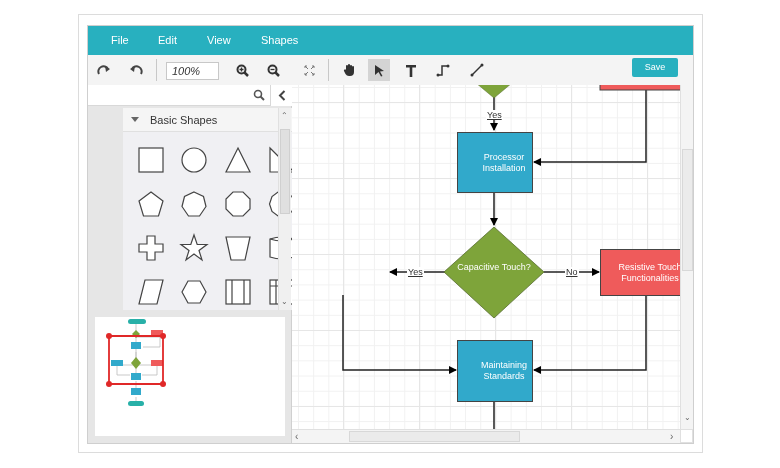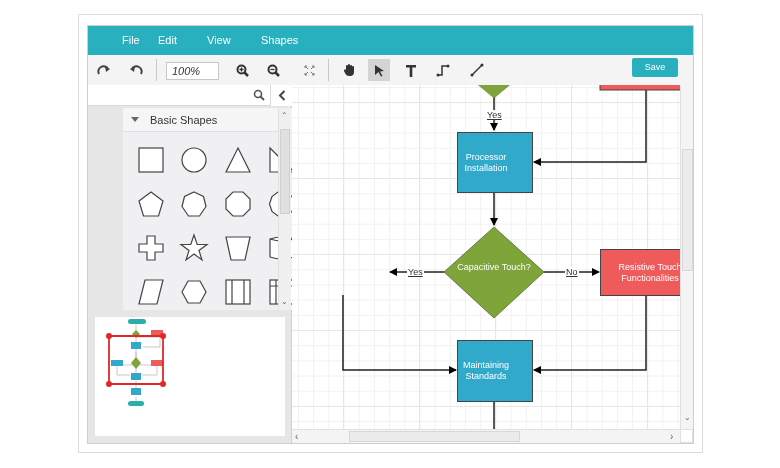--- a/index.html
+++ b/index.html
@@ -30,39 +30,39 @@
   .overview { position: absolute; left: 7px; top: 232px; width: 190px; height: 119px; background: #fff; }
   .canvas { position: absolute; left: 204px; top: 59px; width: 388px; height: 344px; background-color: #fff;
     background-image:
       linear-gradient(#e6e6e6 1px, transparent 1px),
       linear-gradient(90deg, #e6e6e6 1px, transparent 1px),
       linear-gradient(#f1f1f1 1px, transparent 1px),
       linear-gradient(90deg, #f1f1f1 1px, transparent 1px);
     background-size: 76px 76px, 76px 76px, 15.2px 15.2px, 15.2px 15.2px;
     background-position: -26px 17px, 51px -26px, -26px 2px, 6px -26px;
     overflow: hidden; }
-  .node { position: absolute; color: #fff; font-size: 9px; text-align: center; display: flex; align-items: center; justify-content: flex-start; line-height: 11px; cursor: pointer; border: 1px solid #444; }
+  .node { position: absolute; color: #fff; font-size: 9px; text-align: center; display: flex; align-items: center; justify-content: flex-end; line-height: 11px; cursor: pointer; border: 1px solid #444; }
   .node.blue { background: #31a9cb; }
   .node.red { background: #ef5b5b; }
   .conn-label { position: absolute; font-size: 9px; color: #333; background: #fff; padding: 0 1px; line-height: 10px; text-decoration: underline; }
   .vscroll { position: absolute; left: 592px; top: 59px; width: 13px; height: 344px; background: #f4f4f4; border-left: 1px solid #e0e0e0; }
   .vthumb { position: absolute; left: 1px; top: 64px; width: 11px; height: 122px; background: #ebebeb; border: 1px solid #d8d8d8; }
   .hscroll { position: absolute; left: 204px; top: 403px; width: 388px; height: 14px; background: #f4f4f4; border-top: 1px solid #e0e0e0; }
   .hthumb { position: absolute; left: 57px; top: 1px; width: 171px; height: 11px; background: #ebebeb; border: 1px solid #d8d8d8; }
   .corner { position: absolute; left: 592px; top: 403px; width: 13px; height: 14px; background: #fff; border: 1px solid #e0e0e0; }
 </style>
 </head>
 <body>
 
 <div class="outer"></div>
 
 <div class="app">
 
   <div class="menubar">
-    <div class="menu-item" style="left:34px">File</div>
+    <div class="menu-item" style="left:23px">File</div>
     <div class="menu-item" style="left:70px">Edit</div>
     <div class="menu-item" style="left:119px">View</div>
     <div class="menu-item" style="left:173px">Shapes</div>
   </div>
 
   <div class="toolbar">
     <div class="tb-btn" style="left:5px">
       <svg width="14" height="12" viewBox="0 0 14 12">
           <path d="M2 10 A5 5 0 0 1 11 5" stroke="#444" stroke-width="2" fill="none"></path>
           <path d="M8 2 L13 5 L9 8 Z" fill="#444"></path>

